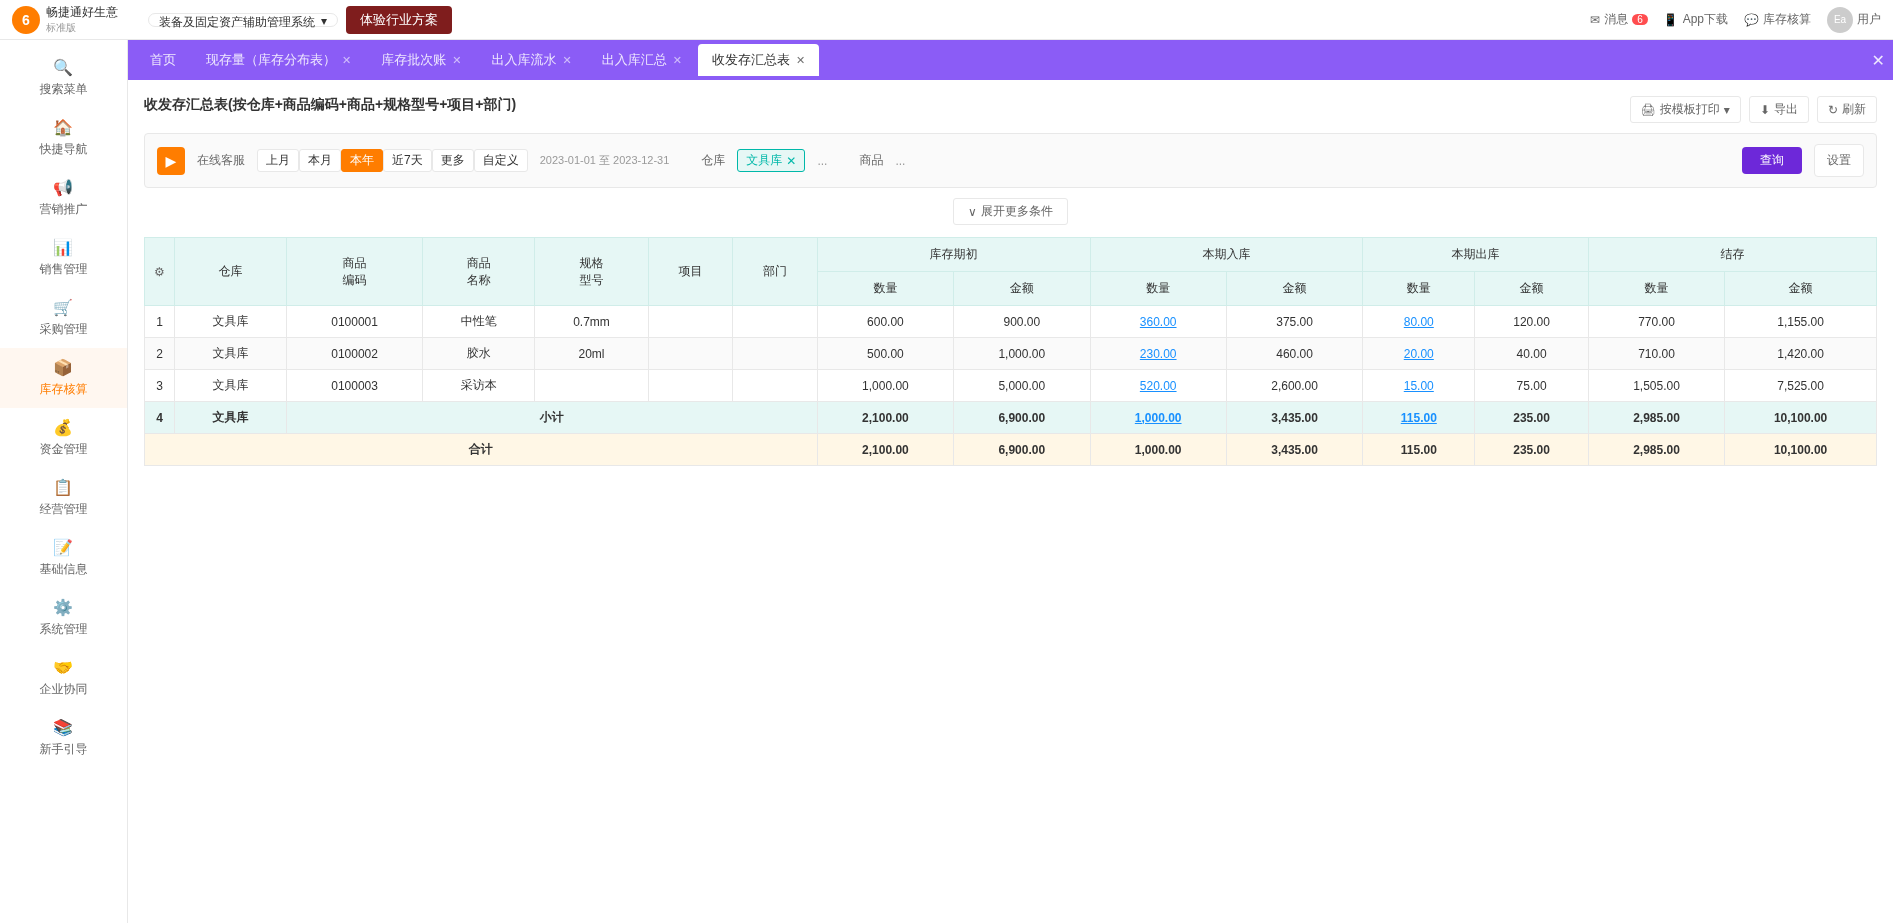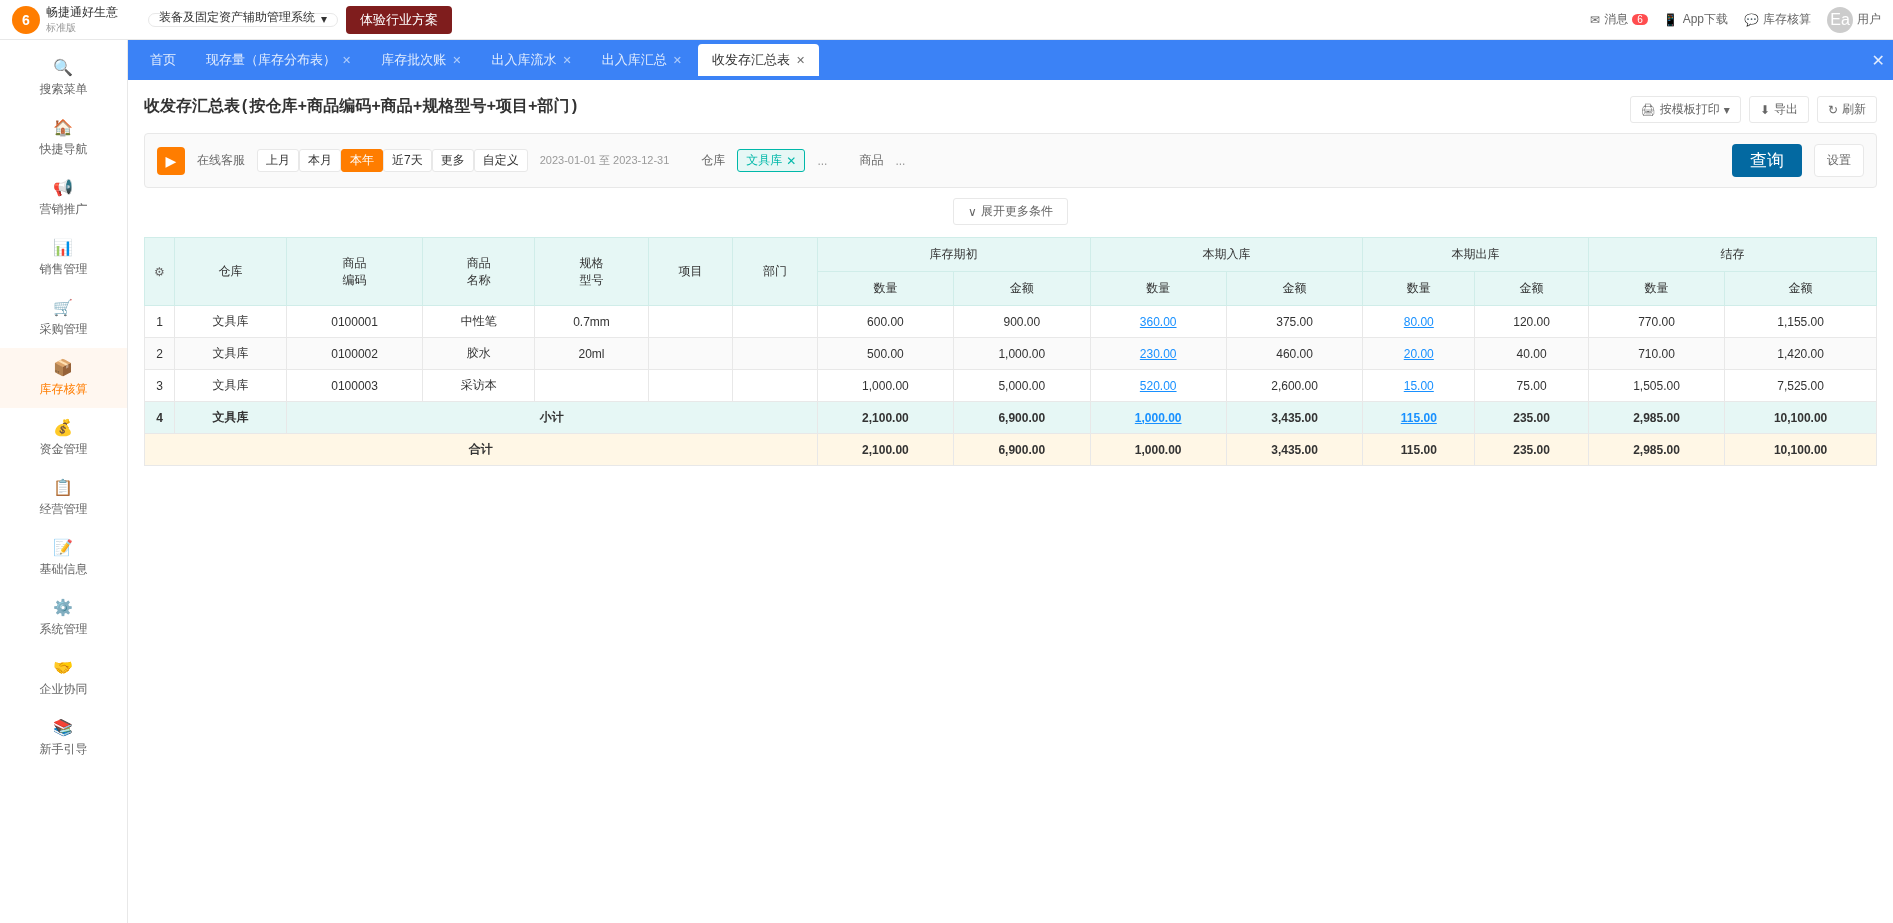--- a/index.html
+++ b/index.html
@@ -5,67 +5,67 @@
     * { box-sizing: border-box; margin: 0; padding: 0; }
     body { font-family: 'Microsoft YaHei', '微软雅黑', Arial, sans-serif; font-size: 13px; background: #f0f2f5; overflow: hidden; }
 
     
     .app-container { display: flex; flex-direction: column; height: 923px; width: 1893px; }
     .top-bar { height: 40px; background: #fff; display: flex; align-items: center; padding: 0 12px; border-bottom: 1px solid #e8e8e8; justify-content: space-between; }
     .top-bar-left { display: flex; align-items: center; gap: 8px; }
     .logo-area { display: flex; align-items: center; gap: 6px; width: 128px; }
     .logo-icon { width: 28px; height: 28px; background: #ff7d00; border-radius: 50%; display: flex; align-items: center; justify-content: center; color: #fff; font-weight: bold; font-size: 14px; }
     .logo-text { font-size: 12px; color: #333; line-height: 1.3; }
-    .system-name { display: flex; align-items: flex-end; gap: 6px; padding: 0 10px; border: 1px solid #e8e8e8; border-radius: 12px; height: 14px; background: #fff; cursor: pointer; }
+    .system-name { display: flex; align-items: flex-start; gap: 6px; padding: 0 10px; border: 1px solid #e8e8e8; border-radius: 12px; height: 14px; background: #fff; cursor: pointer; }
     .system-name span { font-size: 12px; color: #333; }
     .trial-btn { background: #7f1d1d; color: #fff; border: none; border-radius: 4px; padding: 5px 14px; cursor: pointer; font-size: 13px; }
     .top-bar-right { display: flex; align-items: center; gap: 16px; font-size: 12px; color: #666; }
     .top-bar-right .icon-item { display: flex; align-items: center; gap: 4px; cursor: pointer; }
     .badge { background: #ff4d4f; color: #fff; border-radius: 10px; padding: 0 5px; font-size: 10px; }
-    .user-avatar { width: 26px; height: 26px; background: #ccc; border-radius: 50%; display: flex; align-items: center; justify-content: center; color: #fff; font-size: 16px; }
+    .user-avatar { width: 26px; height: 26px; background: #ccc; border-radius: 50%; display: flex; align-items: center; justify-content: center; color: #fff; font-size: 10px; }
 
     
     .main-layout { display: flex; flex: 1; overflow: hidden; }
 
     
     .sidebar { width: 128px; background: #fff; border-right: 1px solid #e8e8e8; display: flex; flex-direction: column; padding-top: 8px; }
     .sidebar-item { display: flex; flex-direction: column; align-items: center; padding: 10px 0; cursor: pointer; color: #666; font-size: 12px; gap: 4px; }
     .sidebar-item.active { color: #ff7d00; background: #fff7f0; }
     .sidebar-icon { font-size: 16px; }
 
     
     .content-area { flex: 1; display: flex; flex-direction: column; overflow: hidden; }
 
     
-    .tab-bar { height: 40px; background: #3b82f6; display: flex; align-items: center; padding: 0 8px; gap: 2px; }
+    .tab-bar { height: 40px; background: #8b5cf6; display: flex; align-items: center; padding: 0 8px; gap: 2px; }
     .tab { display: flex; align-items: center; gap: 6px; padding: 0 14px; height: 32px; border-radius: 4px 4px 0 0; cursor: pointer; font-size: 13px; color: rgba(255,255,255,0.85); }
     .tab.active { background: #fff; color: #333; }
     .tab .close-btn { font-size: 11px; opacity: 0.7; }
     .tab-close-all { margin-left: auto; color: rgba(255,255,255,0.85); cursor: pointer; font-size: 16px; }
 
     
     .page-content { flex: 1; background: #fff; overflow: auto; padding: 16px; }
 
     
-    .page-title { font-size: 16px; font-weight: bold; color: #333; margin-bottom: 0; font-family: Liberation Mono, monospace; }
+    .page-title { font-size: 14px; font-weight: bold; color: #333; margin-bottom: 0; }
 
     
     .filter-bar { display: flex; align-items: center; gap: 12px; margin-bottom: 10px; padding: 10px 12px; background: #fafafa; border: 1px solid #e8e8e8; border-radius: 4px; flex-wrap: wrap; }
     .filter-expand-btn { width: 28px; height: 28px; background: #ff7d00; color: #fff; border: none; border-radius: 4px; cursor: pointer; display: flex; align-items: center; justify-content: center; font-size: 14px; }
     .filter-label { font-size: 12px; color: #666; white-space: nowrap; }
     .date-options { display: flex; align-items: center; }
     .date-btn { padding: 2px 8px; border: 1px solid #e8e8e8; border-radius: 3px; font-size: 12px; cursor: pointer; background: #fff; color: #333; }
     .date-btn.active { background: #ff7d00; color: #fff; border-color: #ff7d00; }
     .date-range { font-size: 11px; color: #999; }
     .warehouse-tag { display: flex; align-items: center; gap: 4px; background: #e6f7f5; border: 1px solid #00b8a9; border-radius: 3px; padding: 2px 8px; font-size: 12px; color: #00b8a9; }
     .warehouse-tag .x { cursor: pointer; color: #00b8a9; }
     .filter-more { color: #999; cursor: pointer; font-size: 12px; }
     .goods-label { font-size: 12px; color: #666; }
     .goods-more { color: #999; cursor: pointer; font-size: 12px; }
-    .query-btn { background: #0369a1; color: #fff; border: none; border-radius: 4px; padding: 5px 18px; cursor: pointer; font-size: 17px; margin-left: auto; }
+    .query-btn { background: #6d28d9; color: #fff; border: none; border-radius: 4px; padding: 5px 18px; cursor: pointer; font-size: 12px; margin-left: auto; }
     .settings-btn { background: #fff; color: #666; border: 1px solid #e8e8e8; border-radius: 4px; padding: 7px 12px; cursor: pointer; font-size: 12px; }
 
     
     .expand-more-bar { display: flex; justify-content: center; margin-bottom: 12px; }
     .expand-more-btn { display: flex; align-items: center; gap: 4px; color: #666; font-size: 12px; cursor: pointer; border: 1px solid #e8e8e8; border-radius: 3px; padding: 4px 14px; background: #fff; }
 
     
     .data-table { width: 100%; border-collapse: collapse; font-size: 12px; }
     .data-table th { background: #e6f7f5; color: #333; padding: 8px 6px; text-align: center; border: 1px solid #d0ede9; font-weight: normal; white-space: nowrap; }
     .data-table td { padding: 7px 6px; text-align: center; border: 1px solid #e8e8e8; color: #333; white-space: nowrap; }

